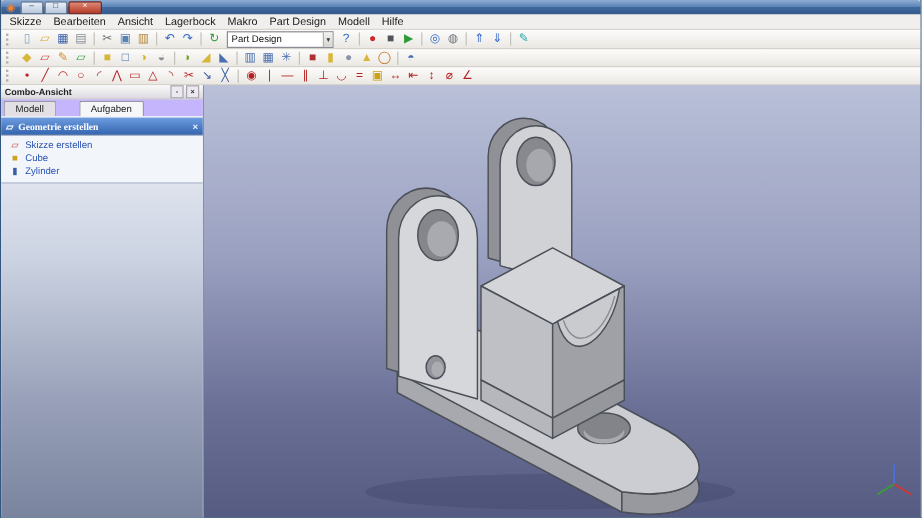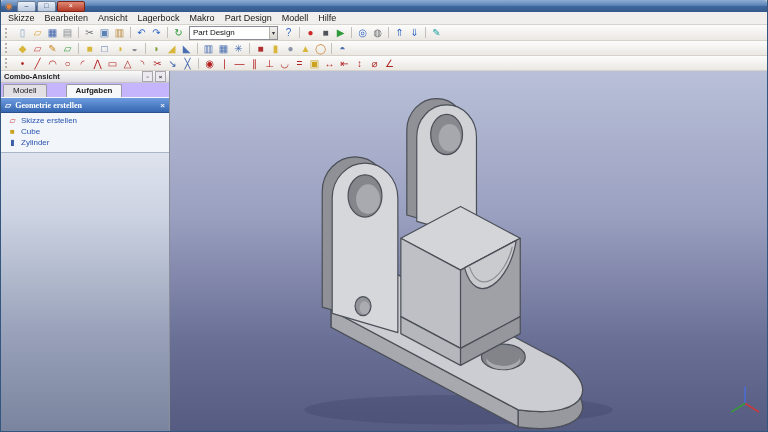--- a/index.html
+++ b/index.html
@@ -43,21 +43,21 @@
   .panel-header{height:11px;flex:0 0 11px;display:flex;align-items:center;justify-content:space-between;
     padding:0 3px;font-size:7.5px;color:#222;background:linear-gradient(#fafafa,#dcdae0);
     border-bottom:1px solid #c5c2c8;font-weight:bold;}
   .ph-btns{display:flex;gap:2px;}
   .ph-btn{width:9px;height:9px;display:flex;align-items:center;justify-content:center;
     border:1px solid #a8a5ad;background:#eceaf0;font-size:6px;line-height:8px;color:#333;}
   .panel-tabs{height:13px;flex:0 0 13px;display:flex;align-items:flex-start;gap:19px;
     background:#c4b5fd;padding:1px 0 0 2px;}
   .ptab{font-size:8px;color:#222;padding:1px 9px 1px 9px;background:#e2e0e5;
     border:1px solid #9a98a0;border-bottom:none;border-radius:2px 2px 0 0;line-height:10px;}
-  .ptab.active{background:#f6f7f9;font-weight:bold;}
+  .ptab.active{background:#f6f7f9;font-weight:normal;}
   .task-body{flex:1;display:flex;flex-direction:column;min-height:0;border-top:1px solid #f6f7f9;
     background:linear-gradient(180deg,#eef1f7 0%,#ccd3e2 35%,#99a2ba 70%,#7b849e 100%);}
   .task-group-header{height:14px;flex:0 0 14px;display:flex;align-items:center;gap:4px;padding:0 4px;
     background:linear-gradient(180deg,#6d9ce0,#3566b0);color:#fff;font-size:8px;font-weight:bold;
     border-bottom:1px solid #2a4f8c;}
   .task-group-header .t-icon{color:#fff;font-size:8px;}
   .tg-title{flex:1;font-family:Liberation Serif, serif;}
   .tg-close{font-size:8px;color:#e8eeff;}
   .task-items{background:#f2f6fb;border-bottom:1px solid #aab4c8;padding:2px 0 4px 0;}
   .task-item{display:flex;align-items:center;gap:4px;padding:1px 7px;font-size:8px;color:#2a52b0;}

